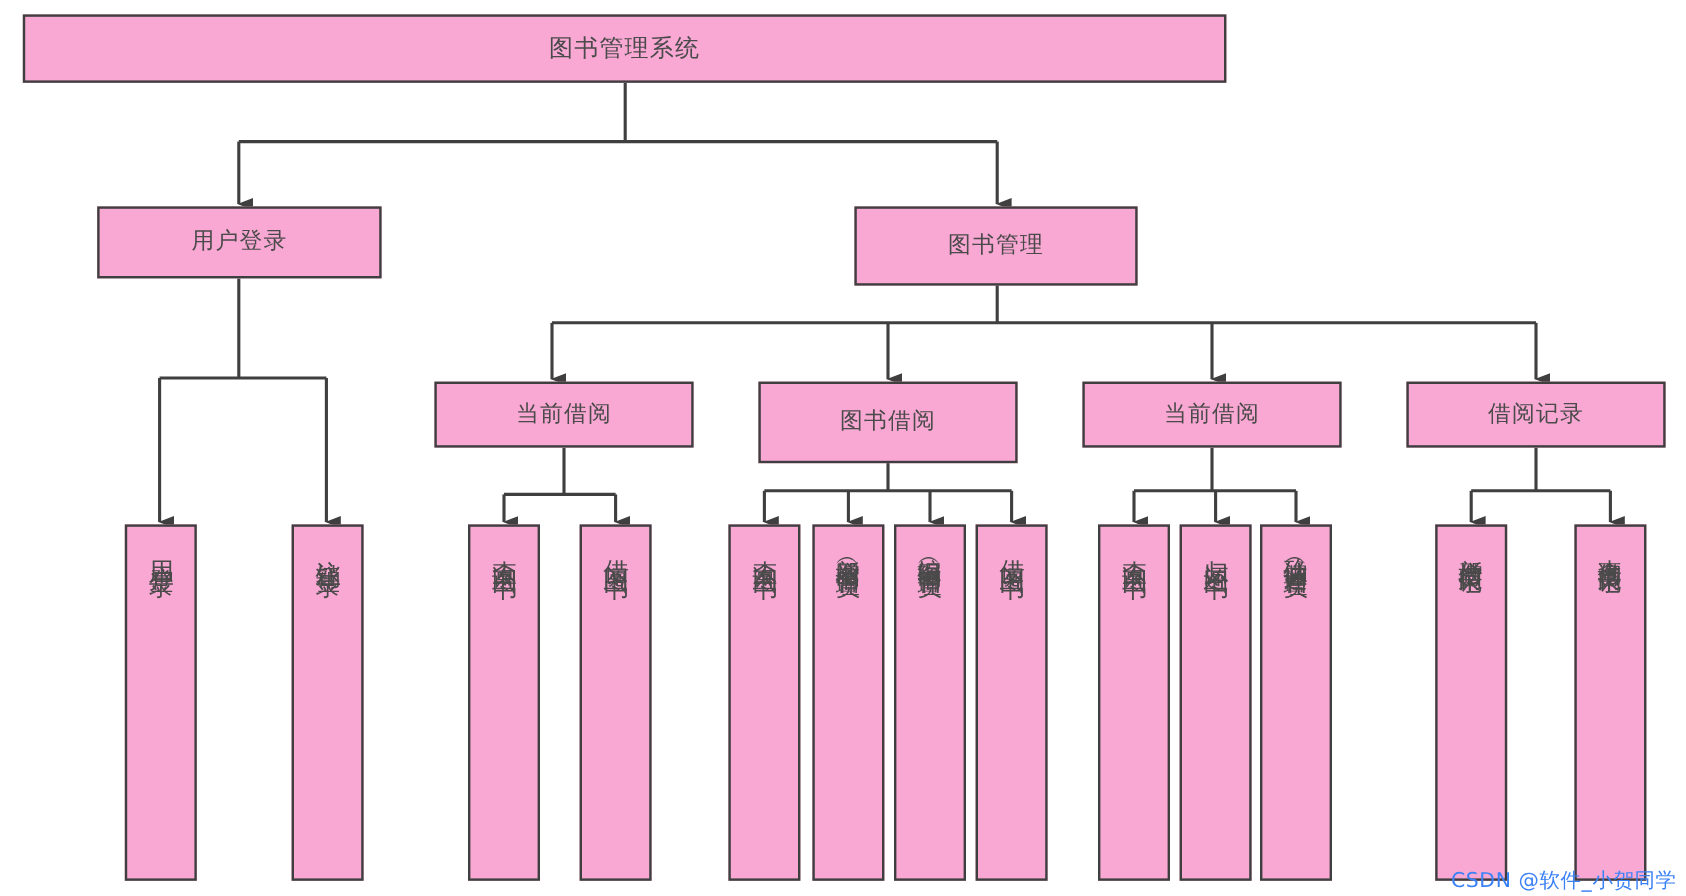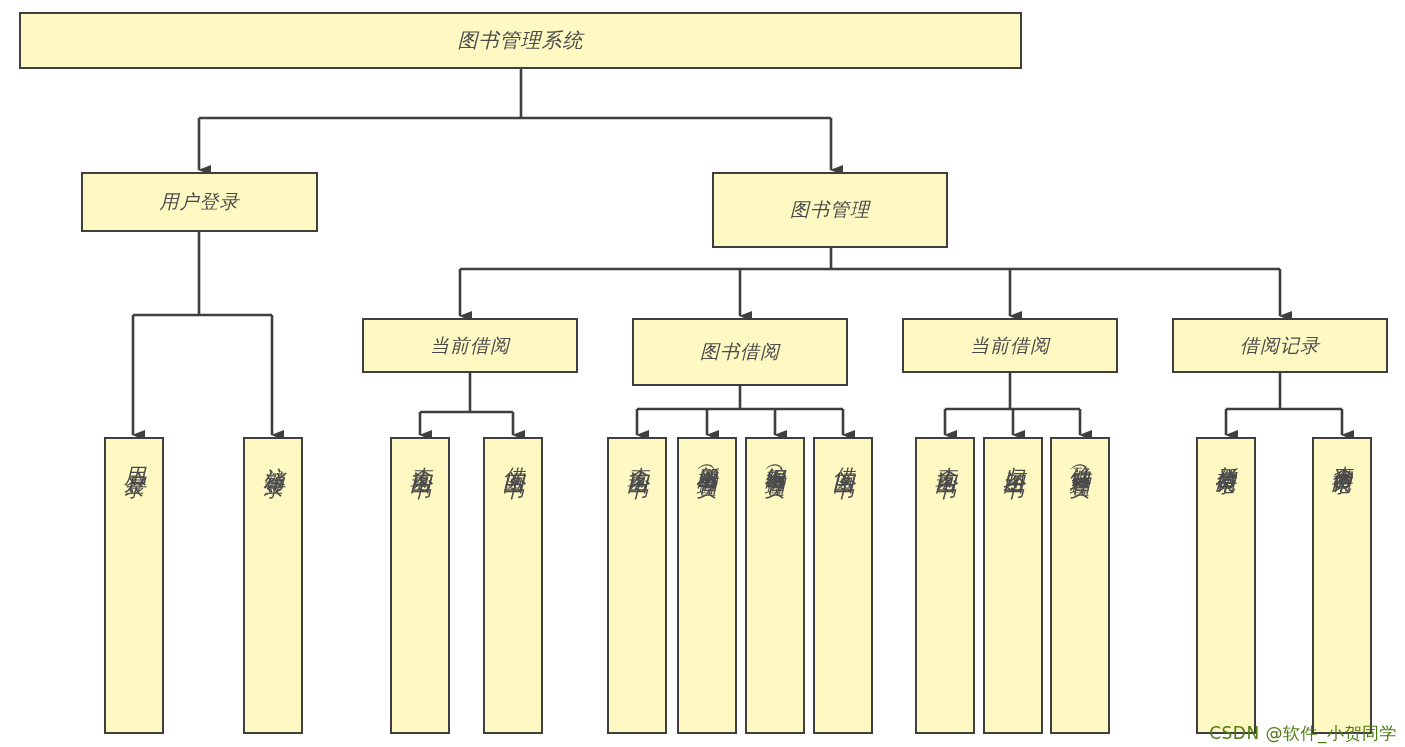--- a/index.html
+++ b/index.html
@@ -20,27 +20,26 @@
   #wires{
     position:absolute;
     left:0; top:0;
     width:1405px; height:747px;
     pointer-events:none;
   }
   
   .node{
     position:absolute;
     box-sizing:border-box;
-    background:#fef9c3;
+    background:#f9a8d4;
     border:2.5px solid #3f3f3f;
     display:flex;
     align-items:center;
     justify-content:center;
     z-index:3;
-    font-style:italic;
   }
   .node .label{
     font-size:19px;
     line-height:1.15;
     color:#4a4a4a;
     letter-spacing:1px;
     white-space:nowrap;
     text-align:center;
   }
   
@@ -65,21 +64,21 @@
   .node.leaf.tall .label{
     font-size:20px;
     letter-spacing:2px;
   }
   
   #watermark{
     position:absolute;
     right:8px;
     bottom:2px;
     font-size:17px;
-    color:#4d7c0f;
+    color:#3b82f6;
     letter-spacing:0.5px;
     z-index:5;
     white-space:nowrap;
     font-family:"DejaVu Sans","Liberation Sans",sans-serif;
   }
 </style>
 </head>
 <body>
 
 <div id="canvas">
@@ -136,21 +135,21 @@
     </g>
   </svg>
 
   <div class="node root horiz" style="left: 19px; top: 12px; width: 1003px; height: 57px;">
     <span class="label">图书管理系统</span>
   </div>
 
   <div class="node horiz" style="left: 81px; top: 172px; width: 237px; height: 60px;">
     <span class="label">用户登录</span>
   </div>
-  <div class="node horiz" style="left: 712px; top: 172px; width: 236px; height: 76px;">
+  <div class="node horiz" style="left: 712px; top: 172px; width: 236px; height: 66px;">
     <span class="label">图书管理</span>
   </div>
 
   <div class="node horiz" style="left: 362px; top: 318px; width: 216px; height: 55px;">
     <span class="label">当前借阅</span>
   </div>
   <div class="node horiz" style="left: 632px; top: 318px; width: 216px; height: 68px;">
     <span class="label">图书借阅</span>
   </div>
   <div class="node horiz" style="left: 1172px; top: 318px; width: 216px; height: 55px;">

